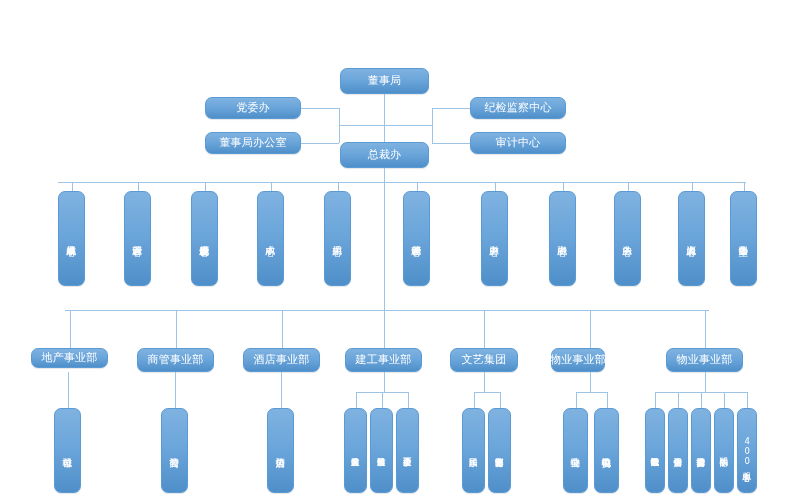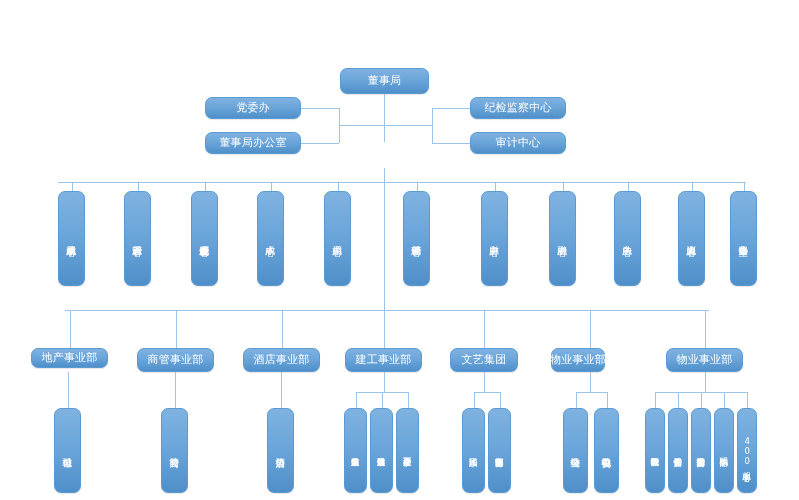--- a/index.html
+++ b/index.html
@@ -79,20 +79,21 @@
   <div class="line h" style="left:339px; top:77px; width:46px;"></div>
 
   <div class="node horiz" style="left:470px; top:84px; width:96px; height:22px;">审计中心</div>
   <div class="node horiz" style="left:470px; top:49px; width:96px; height:22px;">纪检监察中心</div>
 
   <div class="line h" style="left:432px; top:60px; width:38px;"></div>
   <div class="line h" style="left:432px; top:95px; width:38px;"></div>
   <div class="line v" style="left:432px; top:60px; height:35px;"></div>
   <div class="line h" style="left:385px; top:77px; width:47px;"></div>
 
+  <div class="node horiz" style="left:340px; top:94px; width:89px; height:26px;">总裁办</div>
 
   <div class="line v" style="left:384px; top:120px; height:14px;"></div>
 
   <div class="line h" style="left:58px; top:134px; width:688px;"></div>
 
   <div class="line v" style="left:384px; top:134px; height:128px;"></div>
 
   <div id="centers-layer">
       <div class="line v" style="left: 72px; top: 134px; height: 9px;"></div>
       <div class="node vert small" style="left: 58px; top: 143px; width: 27px; height: 95px;">战略发展中心</div>

